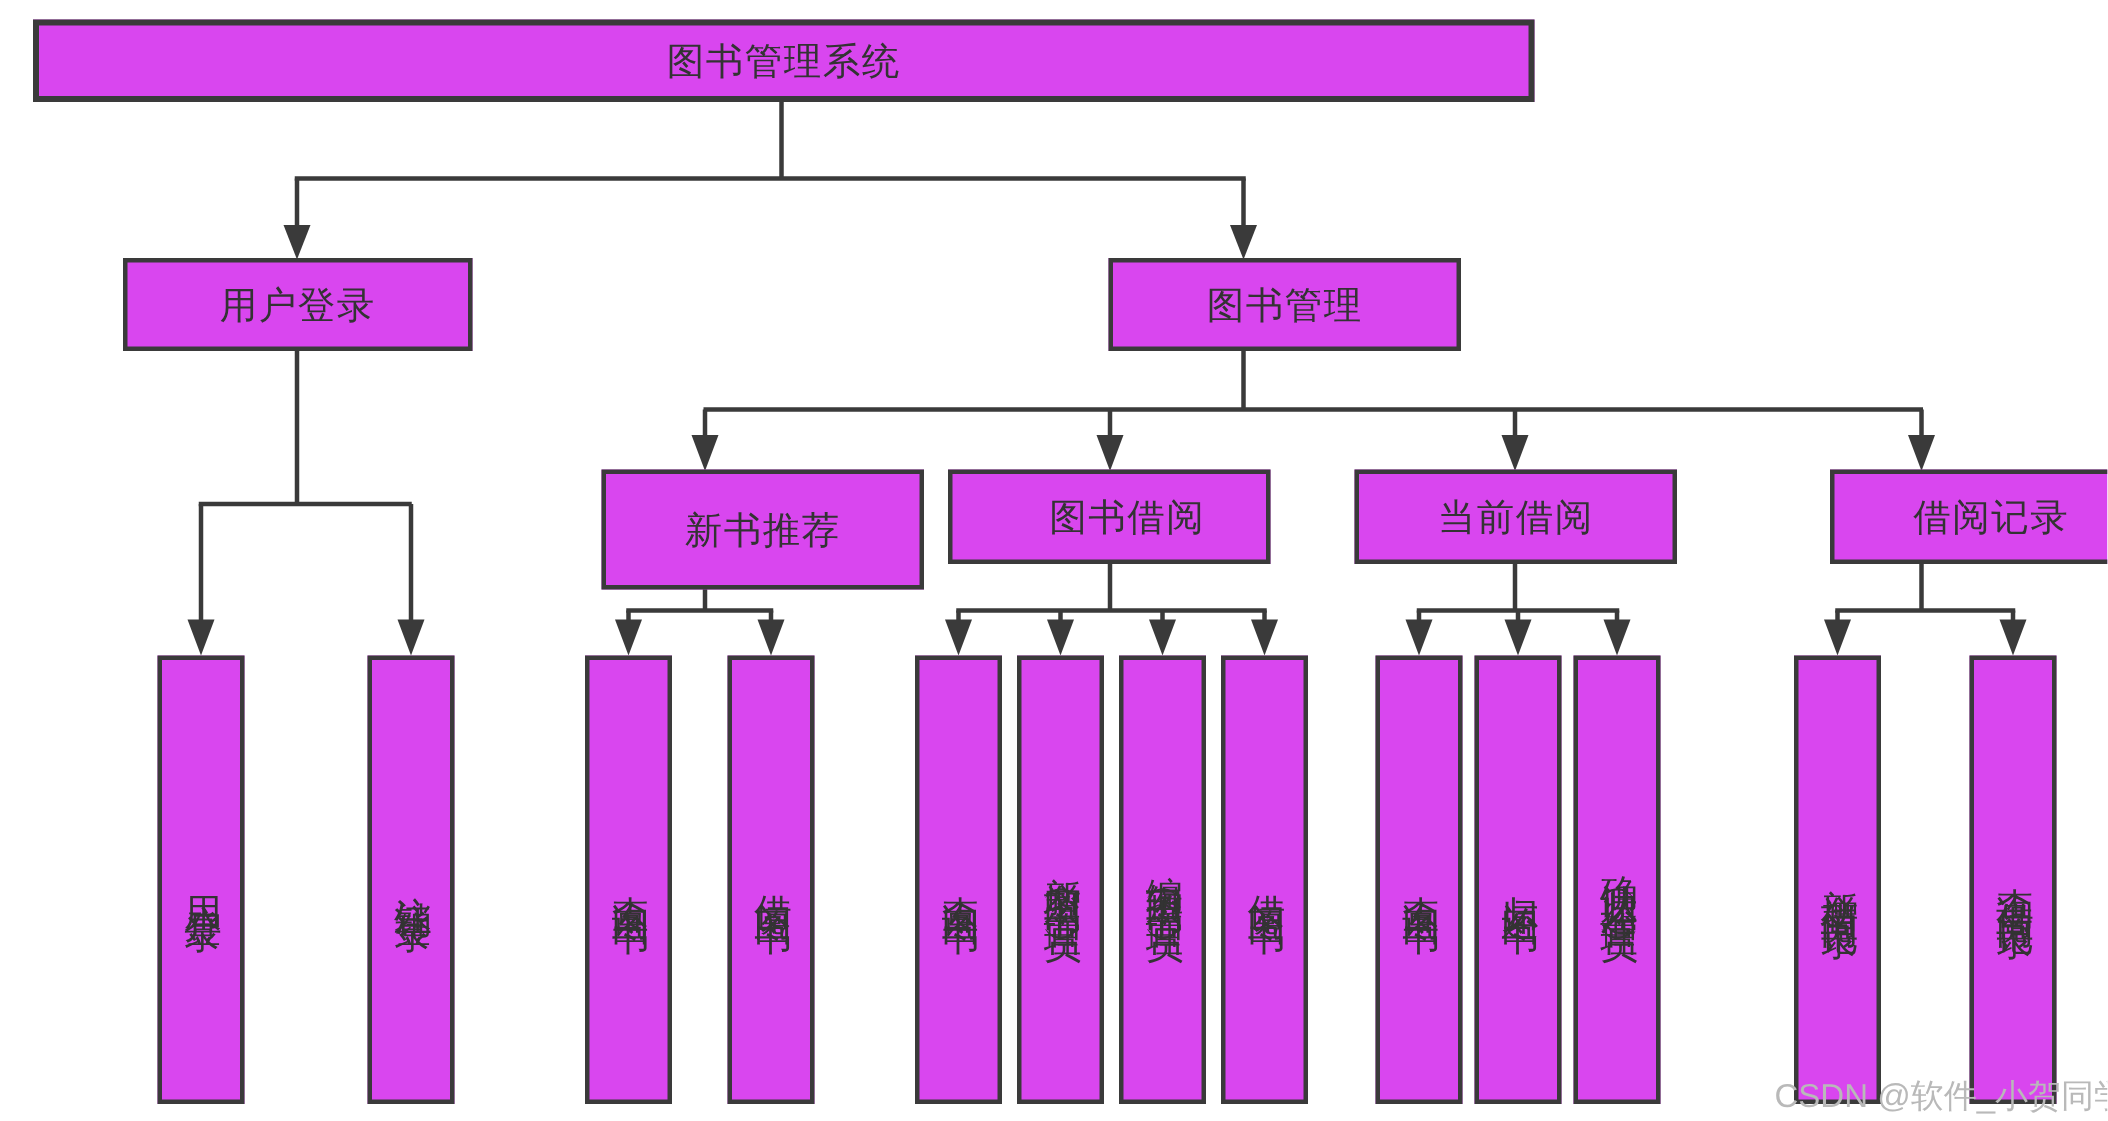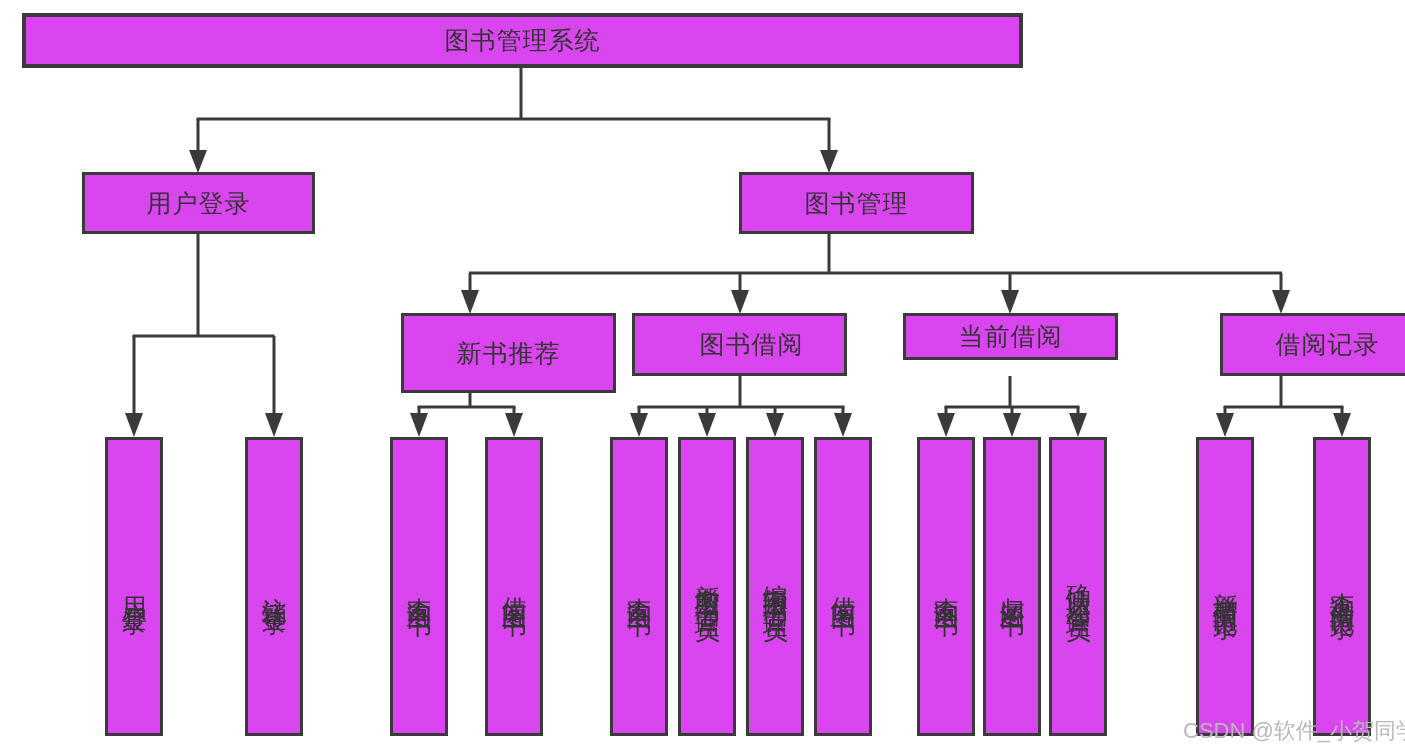--- a/index.html
+++ b/index.html
@@ -148,21 +148,21 @@
   <div class="box" style="left:739px; top:172px; width:235px; height:62px;">
     <span class="hlabel">图书管理</span>
   </div>
 
   <div class="box" style="left:363px; top:313px; width:215px; height:80px;margin-left:38px;">
     <span class="hlabel">新书推荐</span>
   </div>
   <div class="box" style="left:632px; top:313px; width:215px; height:63px;padding-left:24px;">
     <span class="hlabel">图书借阅</span>
   </div>
-  <div class="box" style="left:903px; top:313px; width:215px; height:47px;">
+  <div class="box" style="left:903px; top:313px; width:215px; height:63px;">
     <span class="hlabel">当前借阅</span>
   </div>
   <div class="box" style="left:1220px; top:313px; width:215px; height:63px;">
     <span class="hlabel">借阅记录</span>
   </div>
 
   <div class="box leaf" style="left:105px;">
     <span class="vlabel">用户登录</span>
   </div>
   <div class="box leaf" style="left:245px;">

